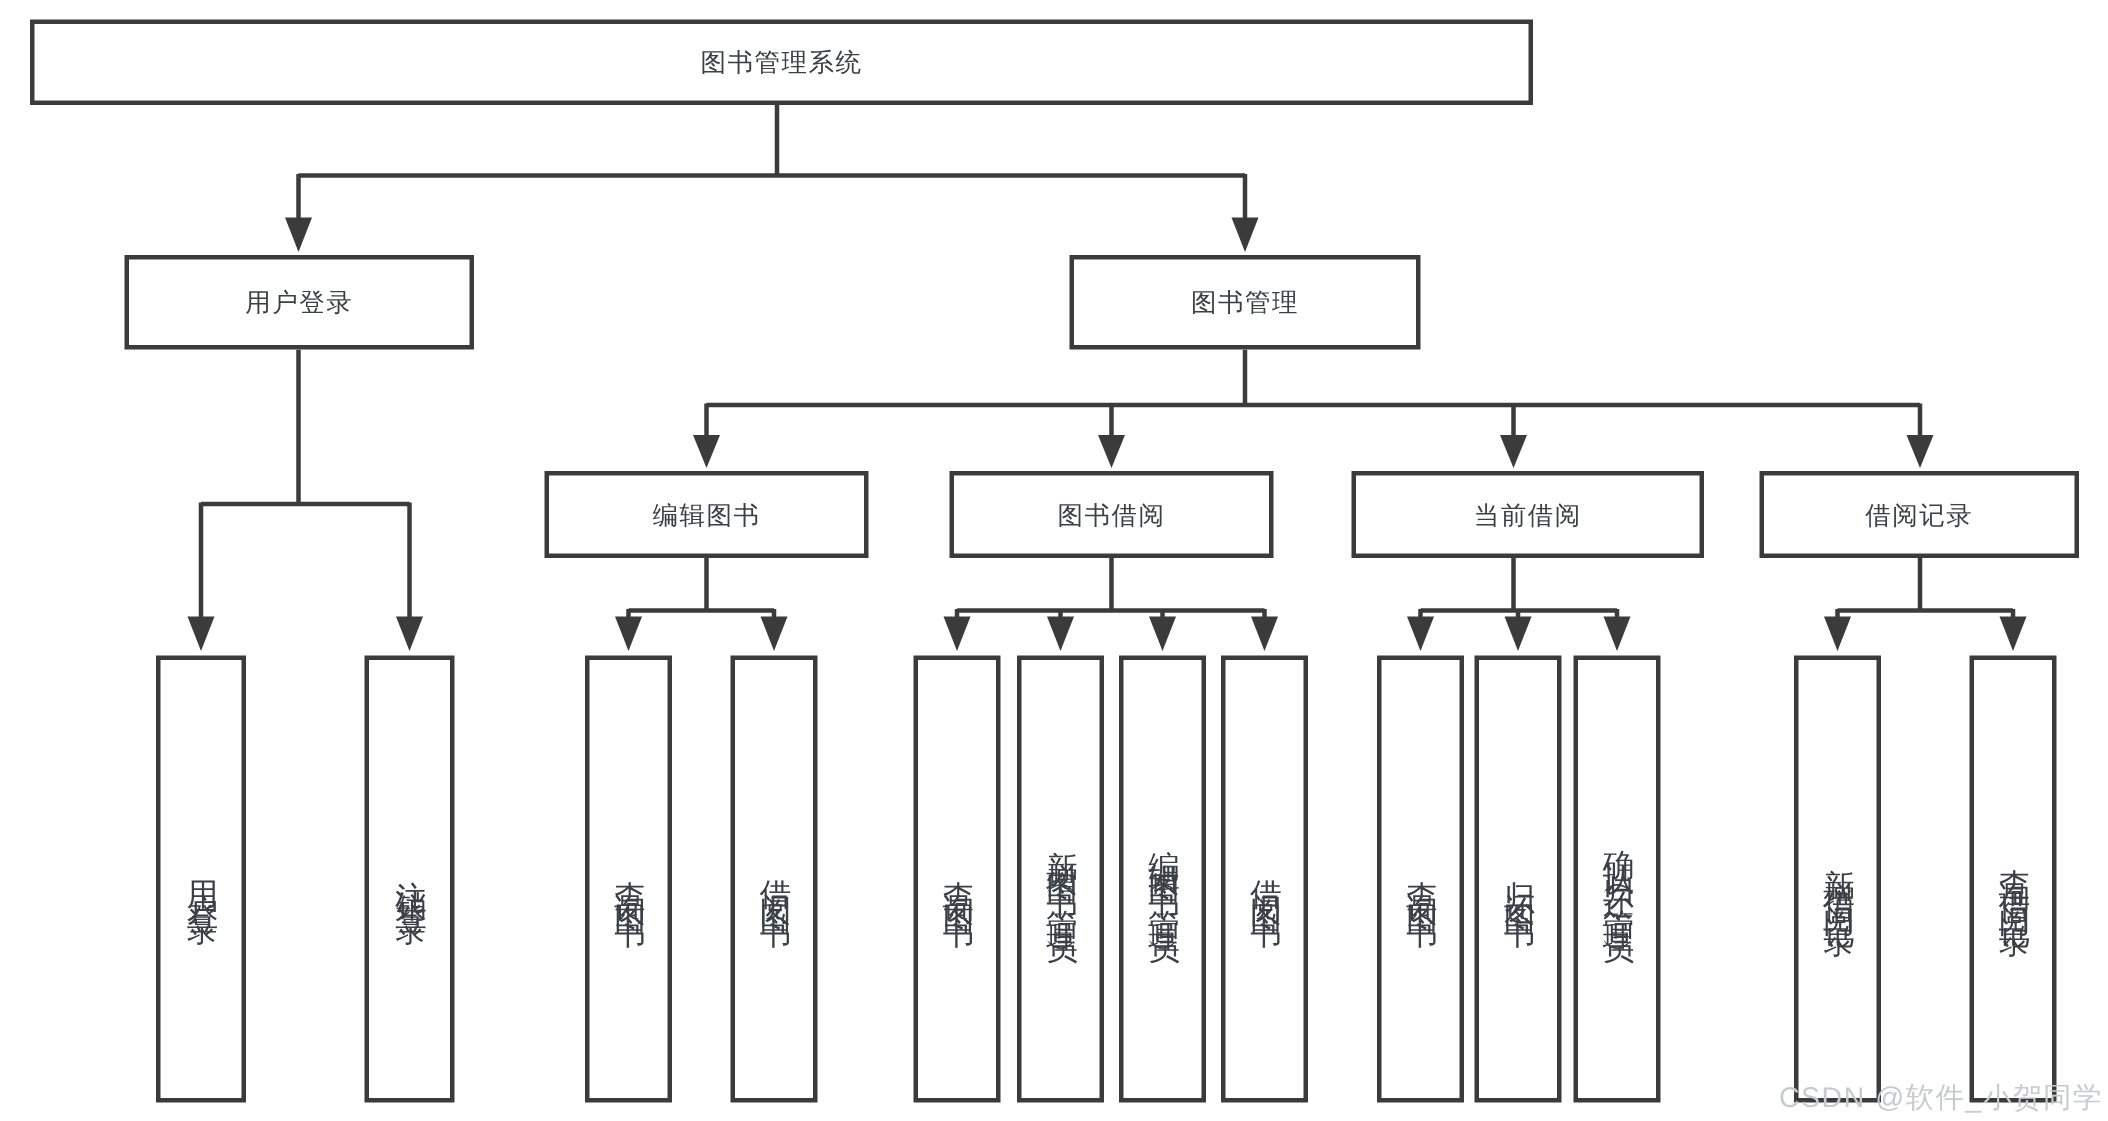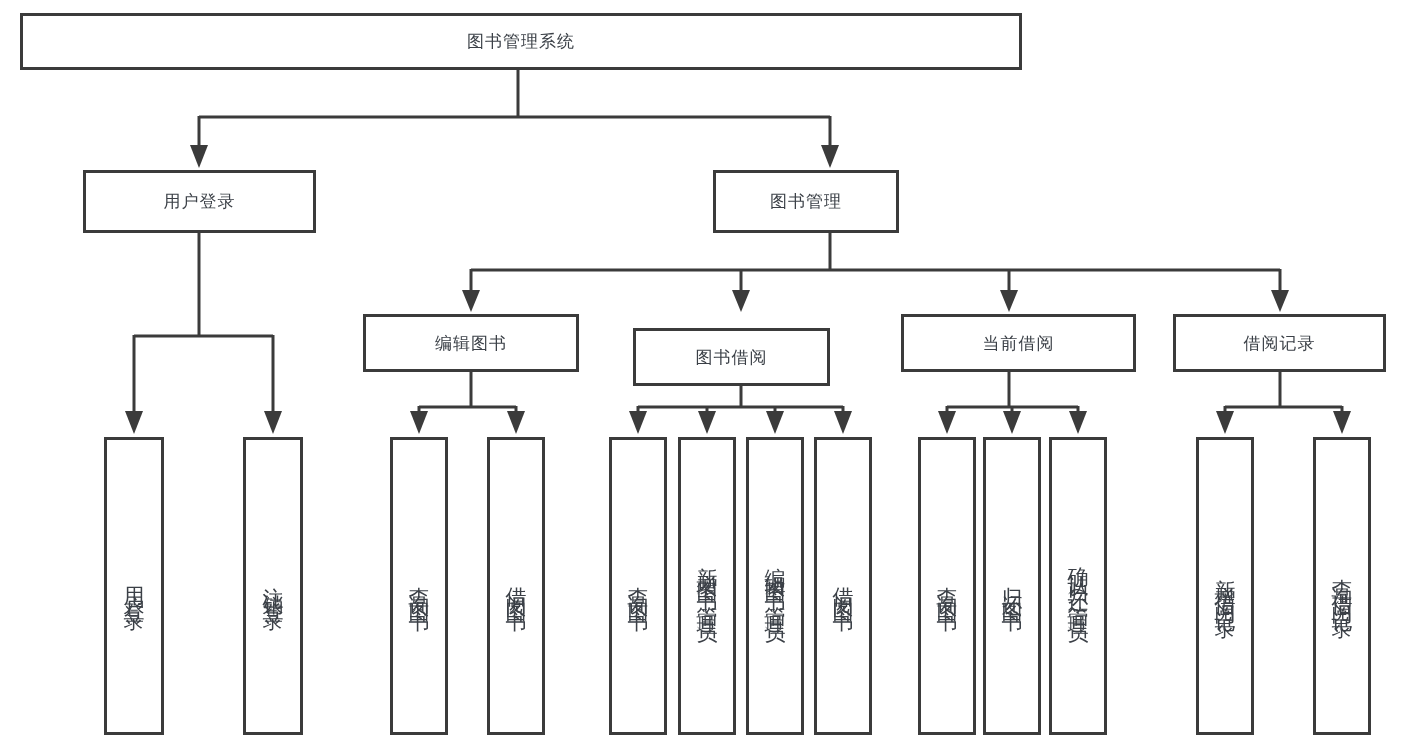--- a/index.html
+++ b/index.html
@@ -38,24 +38,24 @@
     text-orientation: mixed;
     text-align: center;
     font-size: 21px;
     letter-spacing: 8px;
     overflow: hidden;
   }
   
   #n-root   { left: 20px;  top: 13px;  width: 1002px; height: 57px; }
   
   #n-ulogin { left: 83px;  top: 170px; width: 233px; height: 63px; }
-  #n-bmgmt  { left: 713px; top: 170px; width: 186px; height: 63px; }
+  #n-bmgmt  { left: 713px; top: 170px; width: 234px; height: 63px; }
   
   #n-nb { left: 363px;  top: 314px; width: 216px; height: 58px; }
-  #n-bb { left: 633px;  top: 328px; width: 197px; height: 58px; text-align: center; }
+  #n-bb { left: 633px;  top: 314px; width: 216px; height: 58px; text-align: center; }
   #n-cb { left: 901px;  top: 314px; width: 235px; height: 58px; }
   #n-br { left: 1173px; top: 314px; width: 213px; height: 58px; }
   
   .leaf { top: 437px; height: 298px; width: 58px; line-height: 52px; }
   #n-ul-1 { left: 104px;  width: 60px; line-height: 54px; }
   #n-ul-2 { left: 243px;  width: 60px; line-height: 54px; }
   #n-nb-1 { left: 390px; }
   #n-nb-2 { left: 487px; }
   #n-bb-1 { left: 609px; }
   #n-bb-2 { left: 678px; }
@@ -176,14 +176,15 @@
   <div id="n-bb-3" class="box vbox leaf">编辑图书（管理员）</div>
   <div id="n-bb-4" class="box vbox leaf">借阅图书</div>
 
   <div id="n-cb-1" class="box vbox leaf">查询图书</div>
   <div id="n-cb-2" class="box vbox leaf">归还图书</div>
   <div id="n-cb-3" class="box vbox leaf">确认归还（管理员）</div>
 
   <div id="n-br-1" class="box vbox leaf">新增借阅记录</div>
   <div id="n-br-2" class="box vbox leaf">查询借阅记录</div>
 
+  <div id="watermark">CSDN @软件_小贺同学</div>
 
 </div>
 
 </body></html>

